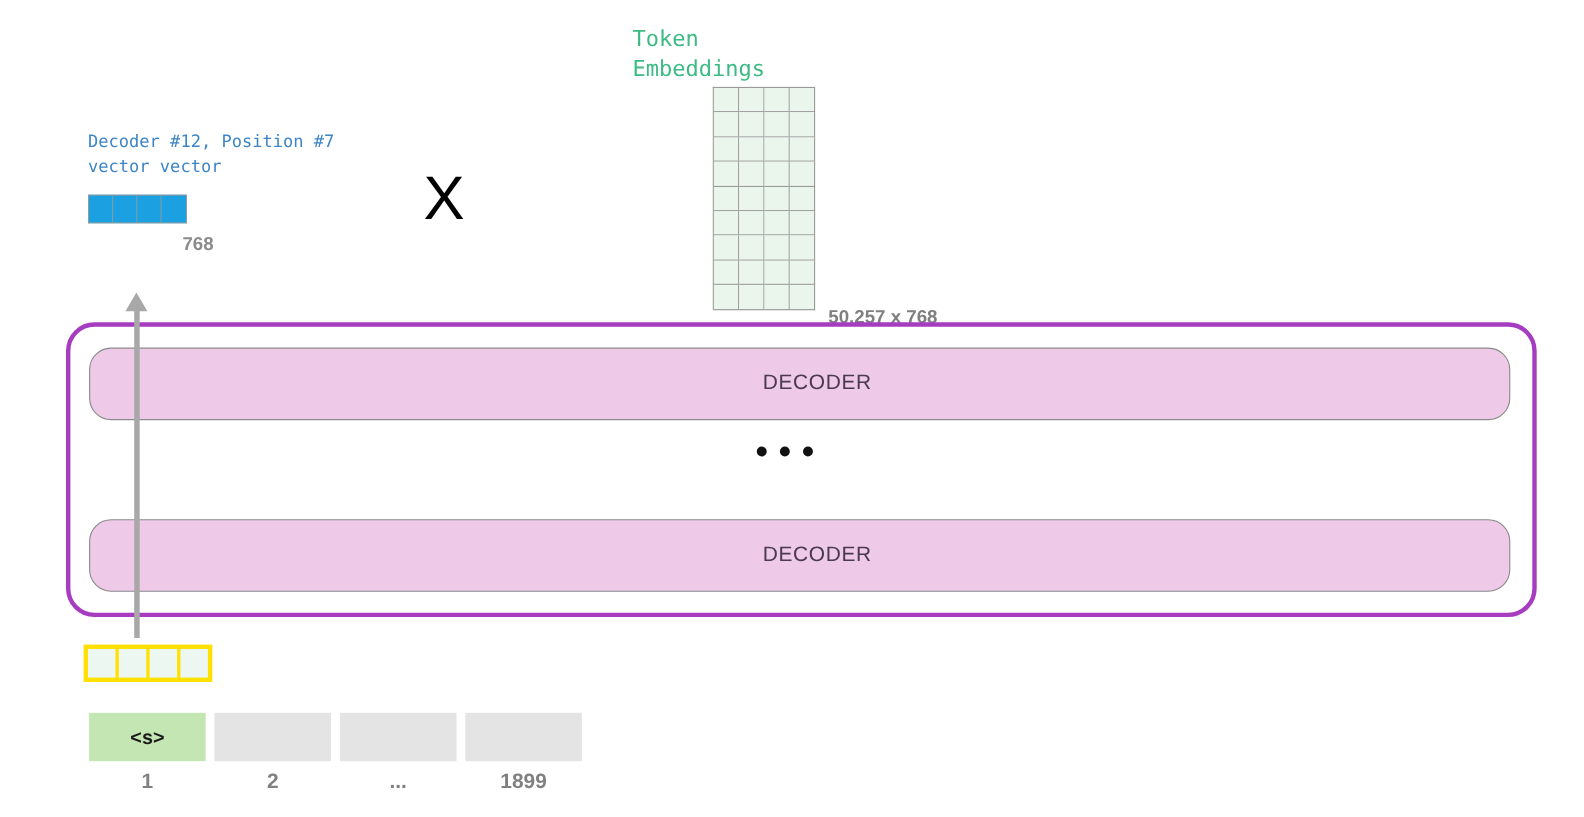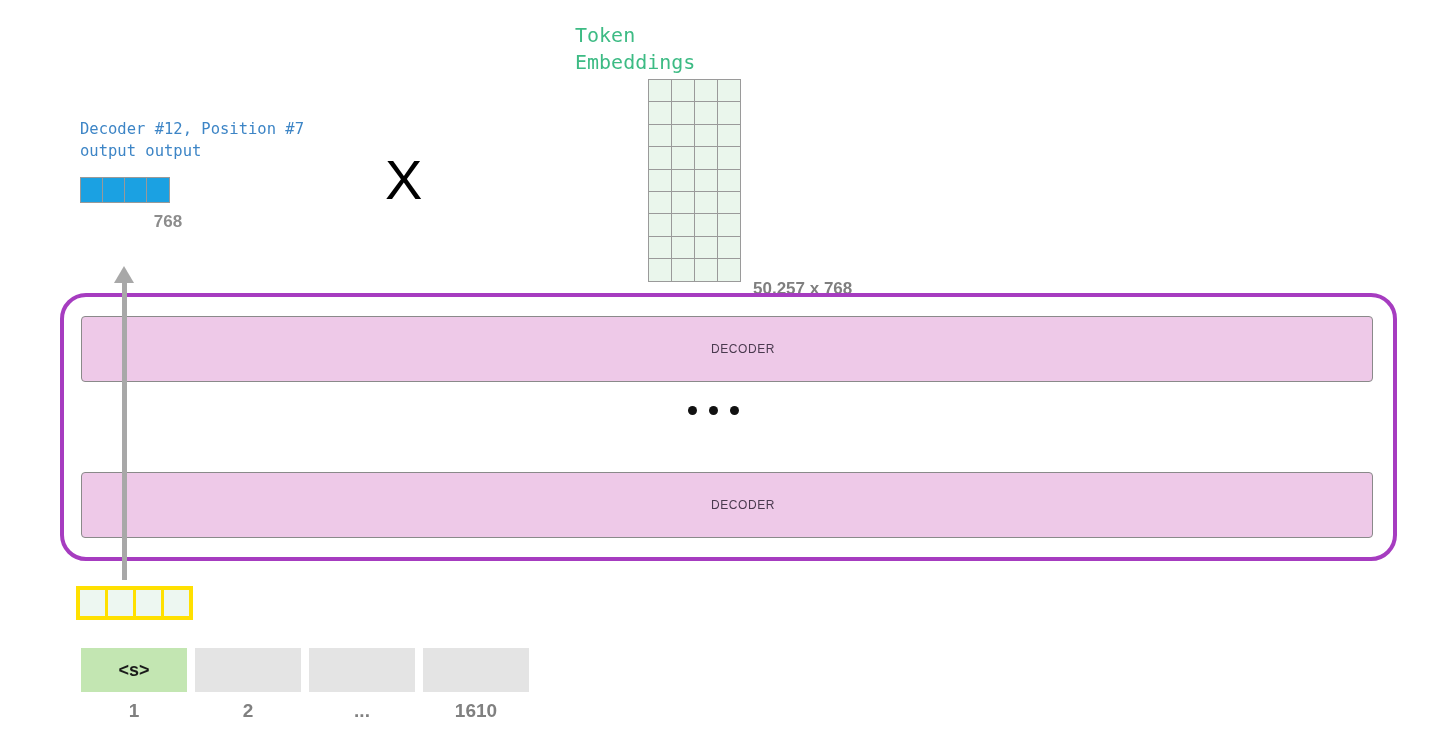--- a/index.html
+++ b/index.html
@@ -42,21 +42,21 @@
   .blue-vec .cell {
     width: 22px;
     height: 24px;
     background: #1ba1e2;
     border-right: 1.5px solid #999999;
   }
   .blue-vec .cell:last-child { border-right: none; }
 
   .vec-dim {
     position: absolute;
-    left: 72px;
+    left: 84px;
     top: 212px;
     width: 192px;
     text-align: center;
     font-size: 17px;
     font-weight: bold;
     color: #8c8c8c;
   }
 
   
   .mult-x {
@@ -124,25 +124,25 @@
     background: transparent;
   }
 
   .decoder {
     position: absolute;
     left: 81px;
     width: 1292px;
     height: 66px;
     background: #eec9e8;
     border: 1.5px solid #8a8a8a;
-    border-radius: 4px;
+    border-radius: 20px;
     display: flex;
     align-items: center;
     justify-content: center;
-    font-size: 12px;
+    font-size: 19px;
     color: #4a3a4f;
     letter-spacing: 0.6px;
     padding-left: 32px;
   }
   .decoder.top    { top: 316px; }
   .decoder.bottom { top: 472px; }
 
   .ellipsis-dots {
     position: absolute;
     left: 688px;
@@ -240,21 +240,21 @@
     white-space: nowrap;
     letter-spacing: 1px;
   }
 </style>
 </head>
 <body>
 
 <div id="stage">
 
   <div class="out-label"><span>Decoder #12, Position #7</span>
-<span>output output</span></div>
+<span>vector vector</span></div>
 
   <div class="blue-vec">
     <div class="cell"></div>
     <div class="cell"></div>
     <div class="cell"></div>
     <div class="cell"></div>
   </div>
   <div class="vec-dim">768</div>
 
   <div class="mult-x">X</div>
@@ -324,17 +324,17 @@
   <div class="tokens-row">
     <div class="token-box first">&lt;s&gt;</div>
     <div class="token-box"></div>
     <div class="token-box"></div>
     <div class="token-box"></div>
   </div>
   <div class="tokens-labels">
     <div class="token-label">1</div>
     <div class="token-label">2</div>
     <div class="token-label">...</div>
-    <div class="token-label">1610</div>
+    <div class="token-label">1899</div>
   </div>
 
 
 </div>
 
 </body></html>

